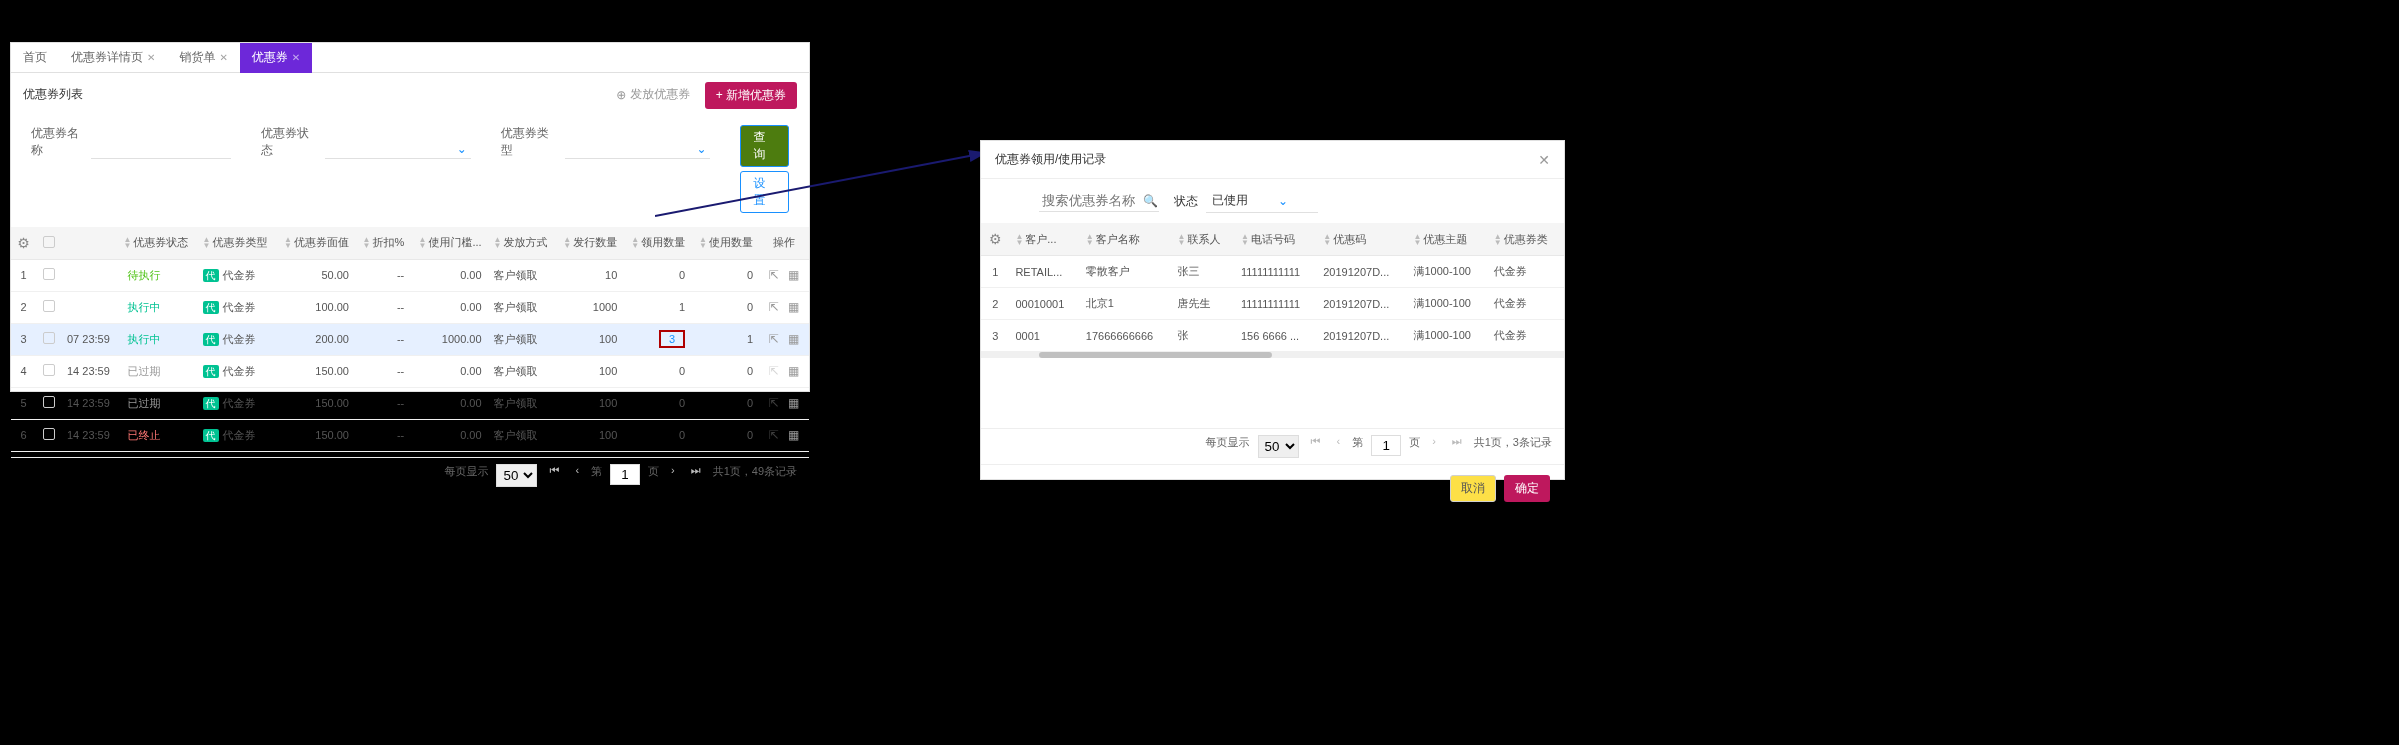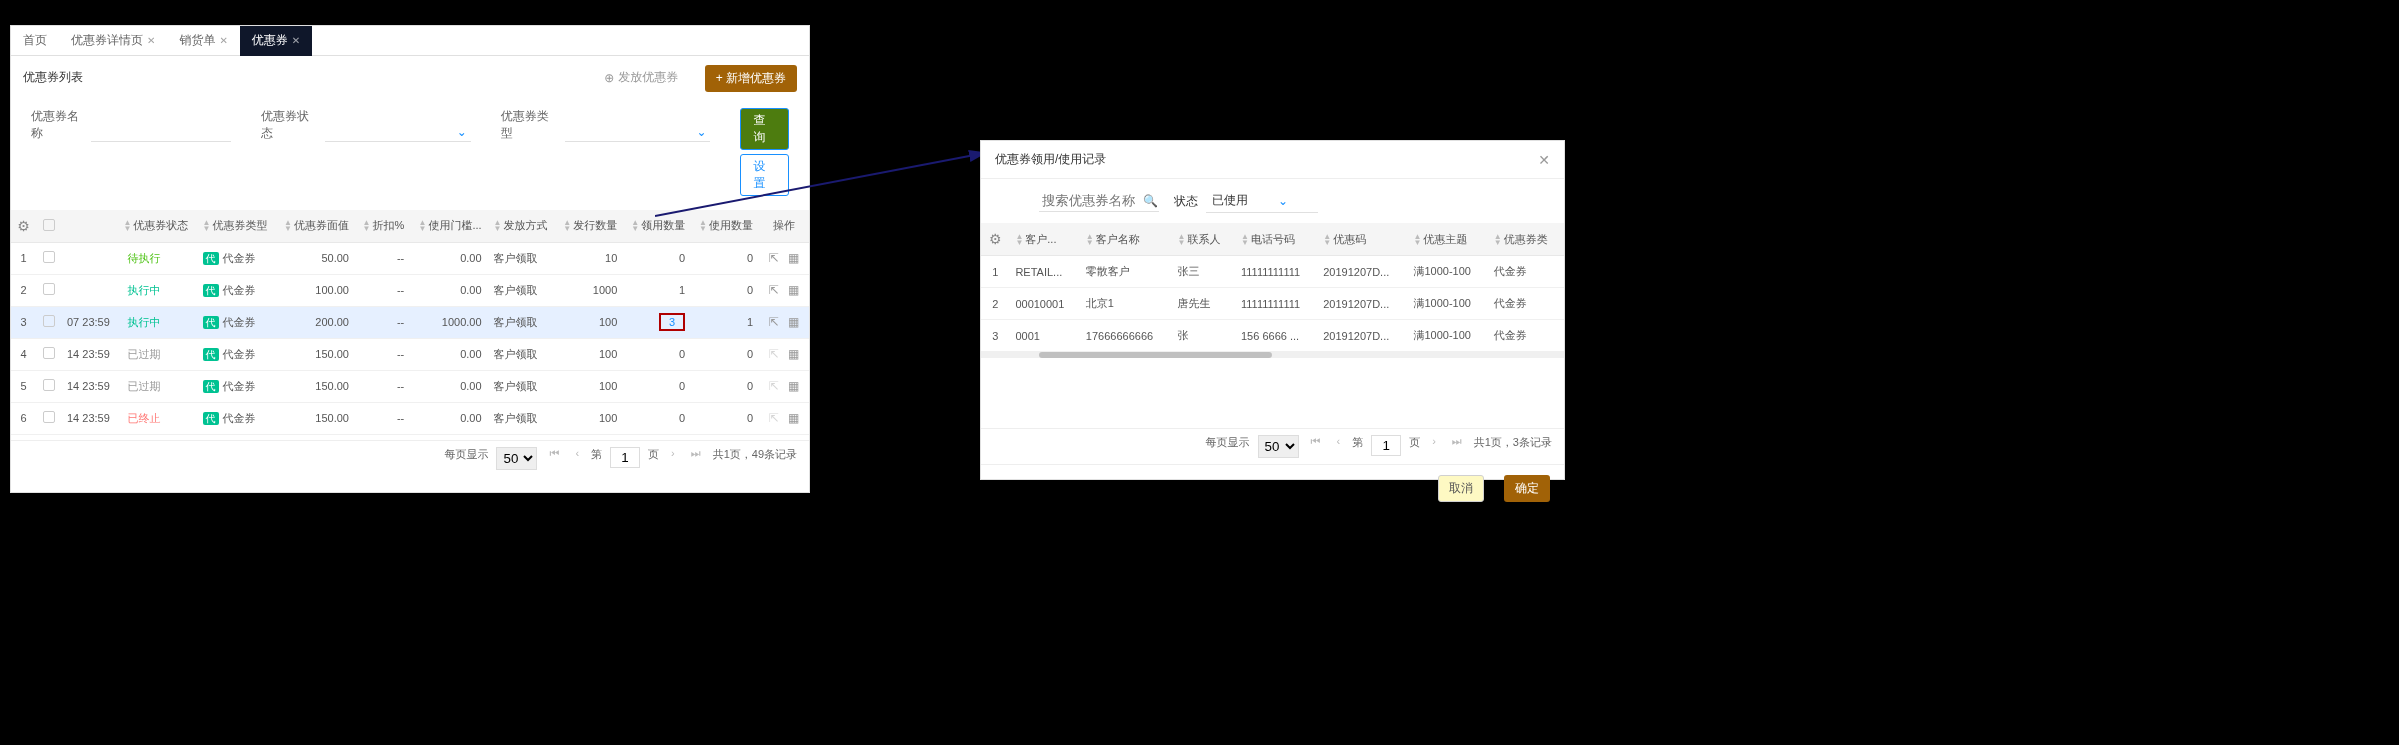--- a/index.html
+++ b/index.html
@@ -1,32 +1,32 @@
 <!DOCTYPE html>
 <html><head>
 <meta charset="utf-8">
 <style>
 * { margin: 0; padding: 0; box-sizing: border-box; font-family: -apple-system, "Microsoft YaHei", sans-serif; }
 body { background: #000; width: 2399px; height: 745px; position: relative; font-size: 12px; color: #333; }
 
 .panel { background: #fff; position: absolute; border: 1px solid #e0e0e0; }
-.panel-left { left: 10px; top: 25px; width: 800px; height: 468px; }
+.panel-left { left: 10px; top: 42px; width: 800px; height: 350px; }
 .panel-right { left: 980px; top: 140px; width: 585px; height: 340px; }
 
 .tabs { display: flex; border-bottom: 1px solid #e0e0e0; height: 30px; align-items: center; }
 .tab { padding: 0 12px; height: 30px; display: flex; align-items: center; gap: 4px; cursor: pointer; color: #666; }
-.tab.active { background: #0f172a; color: #fff; }
+.tab.active { background: #6d28d9; color: #fff; }
 .tab-close { font-size: 10px; opacity: 0.6; }
 
 .title-bar { display: flex; justify-content: space-between; align-items: center; padding: 8px 12px; }
 .title-bar h3 { font-size: 12px; font-weight: 500; }
 .btn { padding: 4px 10px; border-radius: 3px; cursor: pointer; border: 1px solid transparent; display: inline-flex; align-items: center; gap: 4px; font-size: 12px; }
-.btn-primary { background: #a16207; color: #fff; margin-left: 12px; }
+.btn-primary { background: #be185d; color: #fff; }
 .btn-ghost { color: #999; }
-.btn-outline { border: 1px solid #d0d0d0; color: #555; background: #fef9c3; }
+.btn-outline { border: 1px solid #d0d0d0; color: #555; background: #fde047; }
 
 .filters { display: flex; gap: 30px; padding: 8px 20px 14px; align-items: flex-start; }
 .filter-item { display: flex; align-items: flex-end; gap: 6px; }
 .filter-label { color: #666; }
 .filter-input { border: none; border-bottom: 1px solid #e0e0e0; padding: 2px 4px; width: 140px; }
 .select-box { display: flex; align-items: center; justify-content: space-between; width: 150px; border-bottom: 1px solid #e0e0e0; padding: 2px 4px; color: #999; }
 .chevron { color: #1890ff; }
 
 .btn-stack { display: flex; flex-direction: column; gap: 4px; margin-left: auto; }
 .btn-stack .btn { border: 1px solid #1890ff; color: #1890ff; padding: 3px 12px; }

